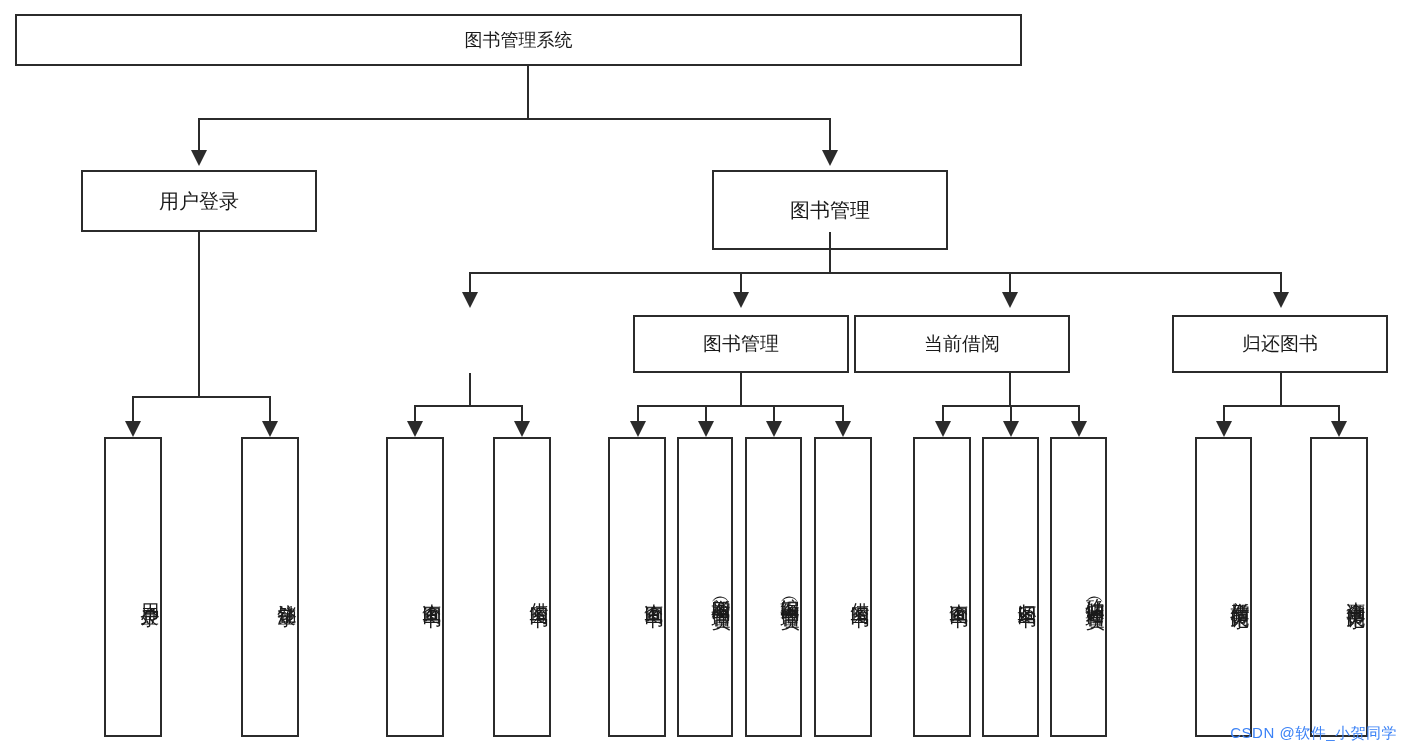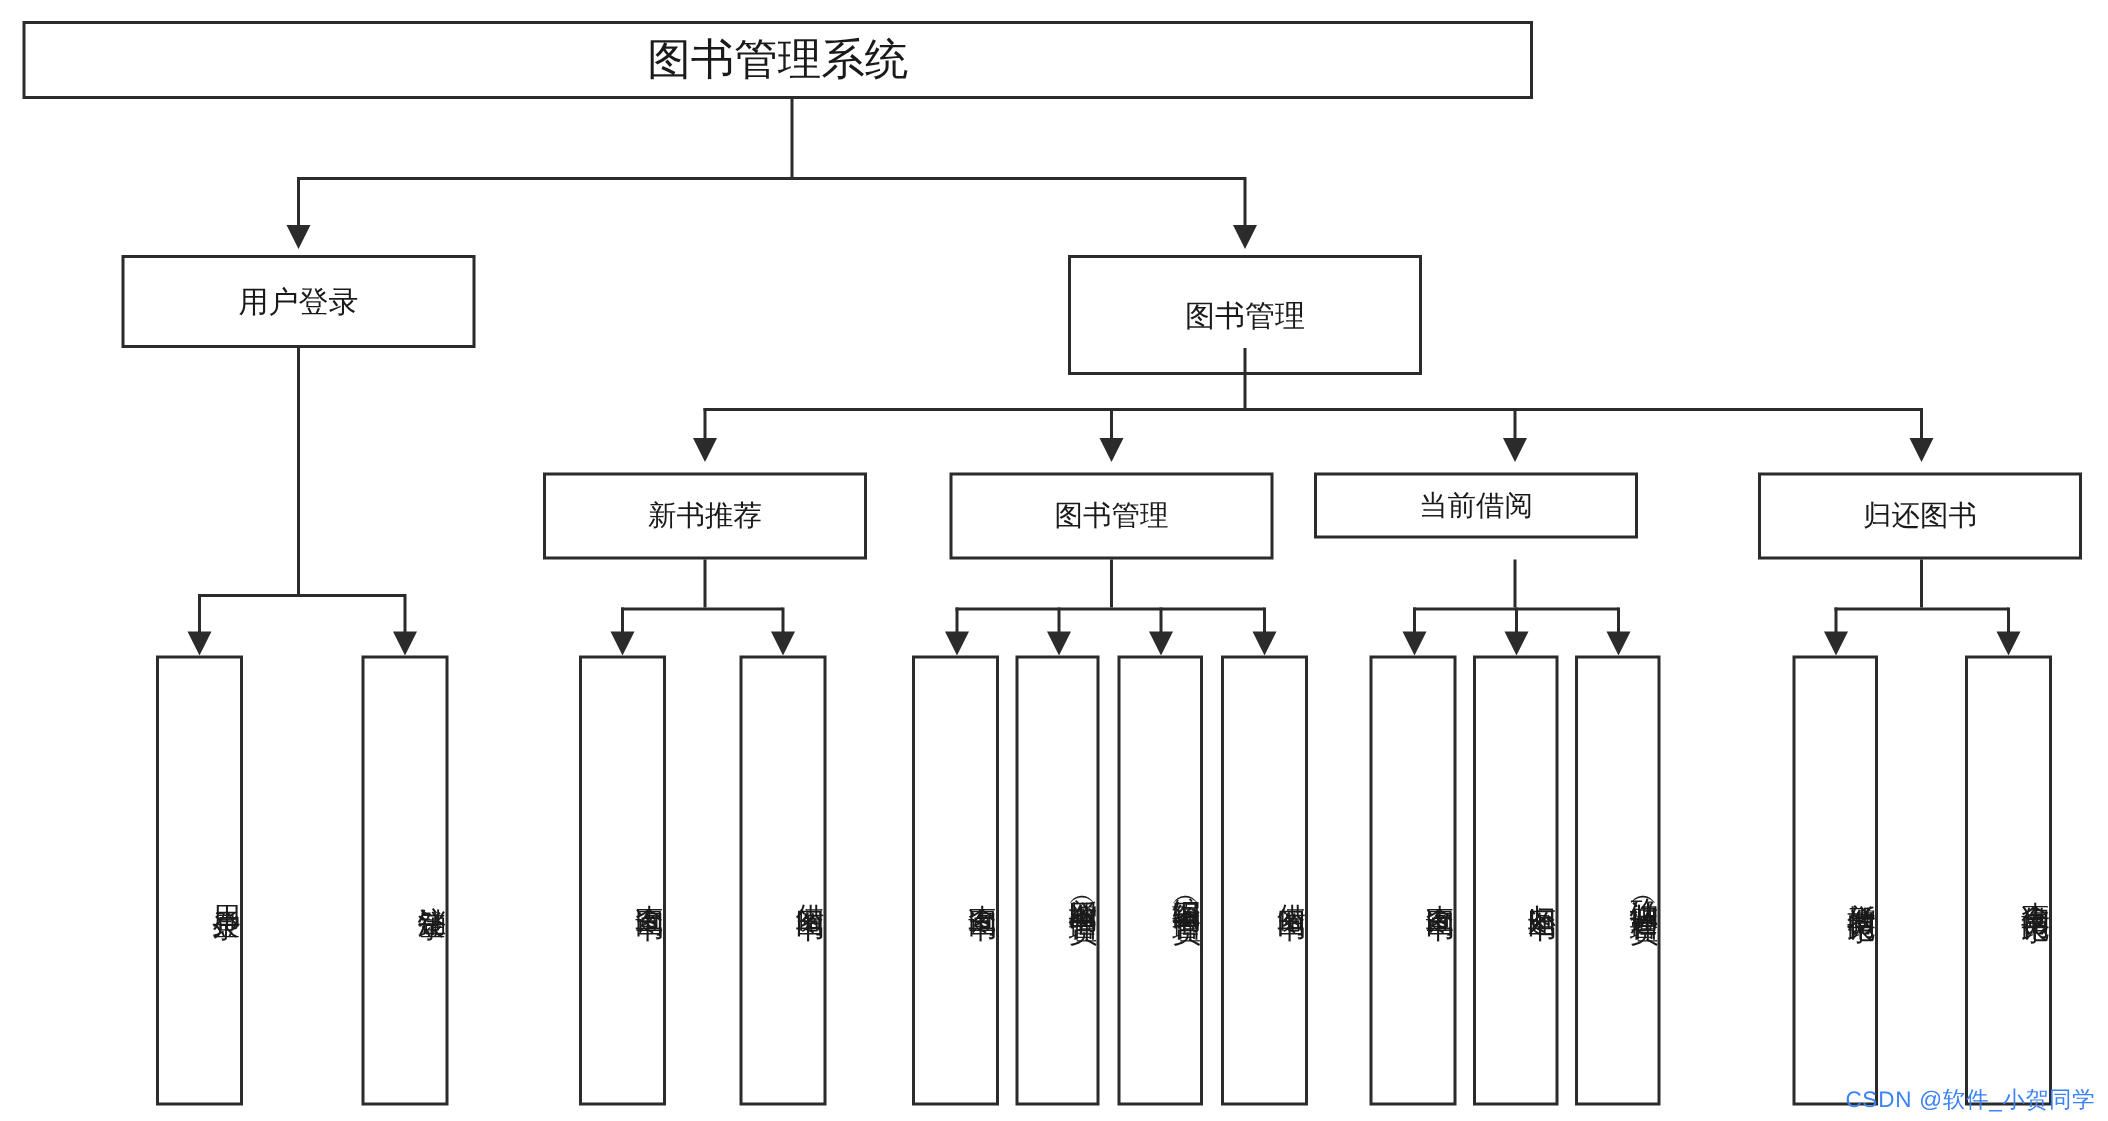--- a/index.html
+++ b/index.html
@@ -22,21 +22,21 @@
     box-sizing: border-box;
     border: 2px solid #2b2b2b;
     background: #ffffff;
     display: flex;
     align-items: center;
     justify-content: center;
     color: #1a1a1a;
     text-align: center;
   }
   .node.root {
-    font-size: 29px;
+    font-size: 18px;
   }
   .node.level2 {
     font-size: 20px;
   }
   .node.level3 {
     font-size: 19px;
   }
   .node.leaf {
     font-size: 19px;
     writing-mode: vertical-rl;
@@ -114,27 +114,24 @@
   <div class="edge-h" style="left:469px; top:272px; width:812px;"></div>
   <div class="edge-v" style="left:469px; top:272px; height:22px;"></div>
   <div class="edge-v" style="left:740px; top:272px; height:22px;"></div>
   <div class="edge-v" style="left:1009px; top:272px; height:22px;"></div>
   <div class="edge-v" style="left:1280px; top:272px; height:22px;"></div>
   <div class="arrow" style="left:462px; top:292px;"></div>
   <div class="arrow" style="left:733px; top:292px;"></div>
   <div class="arrow" style="left:1002px; top:292px;"></div>
   <div class="arrow" style="left:1273px; top:292px;"></div>
 
-  <div class="node level3" style="left:362px; top:315px; width:216px; height:58px;">
-    <span>新书推荐</span>
-  </div>
   <div class="node level3" style="left:633px; top:315px; width:216px; height:58px;">
     <span>图书管理</span>
   </div>
-  <div class="node level3" style="left:876px; top:315px; width:216px; height:44px;align-items:center;">
+  <div class="node level3" style="left:854px; top:315px; width:216px; height:58px;align-items:center;">
     <span>当前借阅</span>
   </div>
   <div class="node level3" style="left:1172px; top:315px; width:216px; height:58px;">
     <span>归还图书</span>
   </div>
 
   <div class="edge-v" style="left:469px; top:373px; height:32px;"></div>
   <div class="edge-h" style="left:414px; top:405px; width:108px;"></div>
   <div class="edge-v" style="left:414px; top:405px; height:17px;"></div>
   <div class="edge-v" style="left:521px; top:405px; height:17px;"></div>

